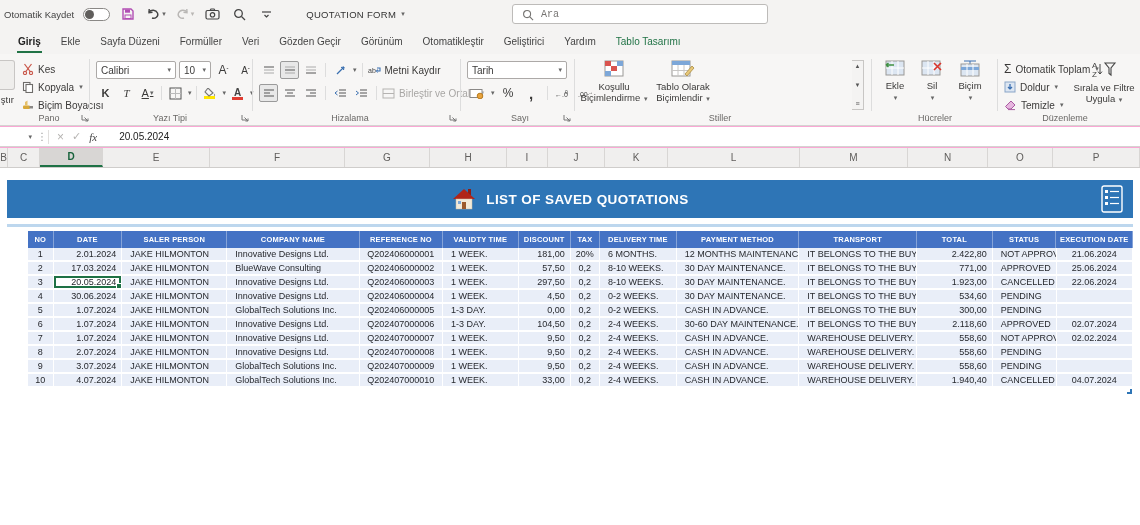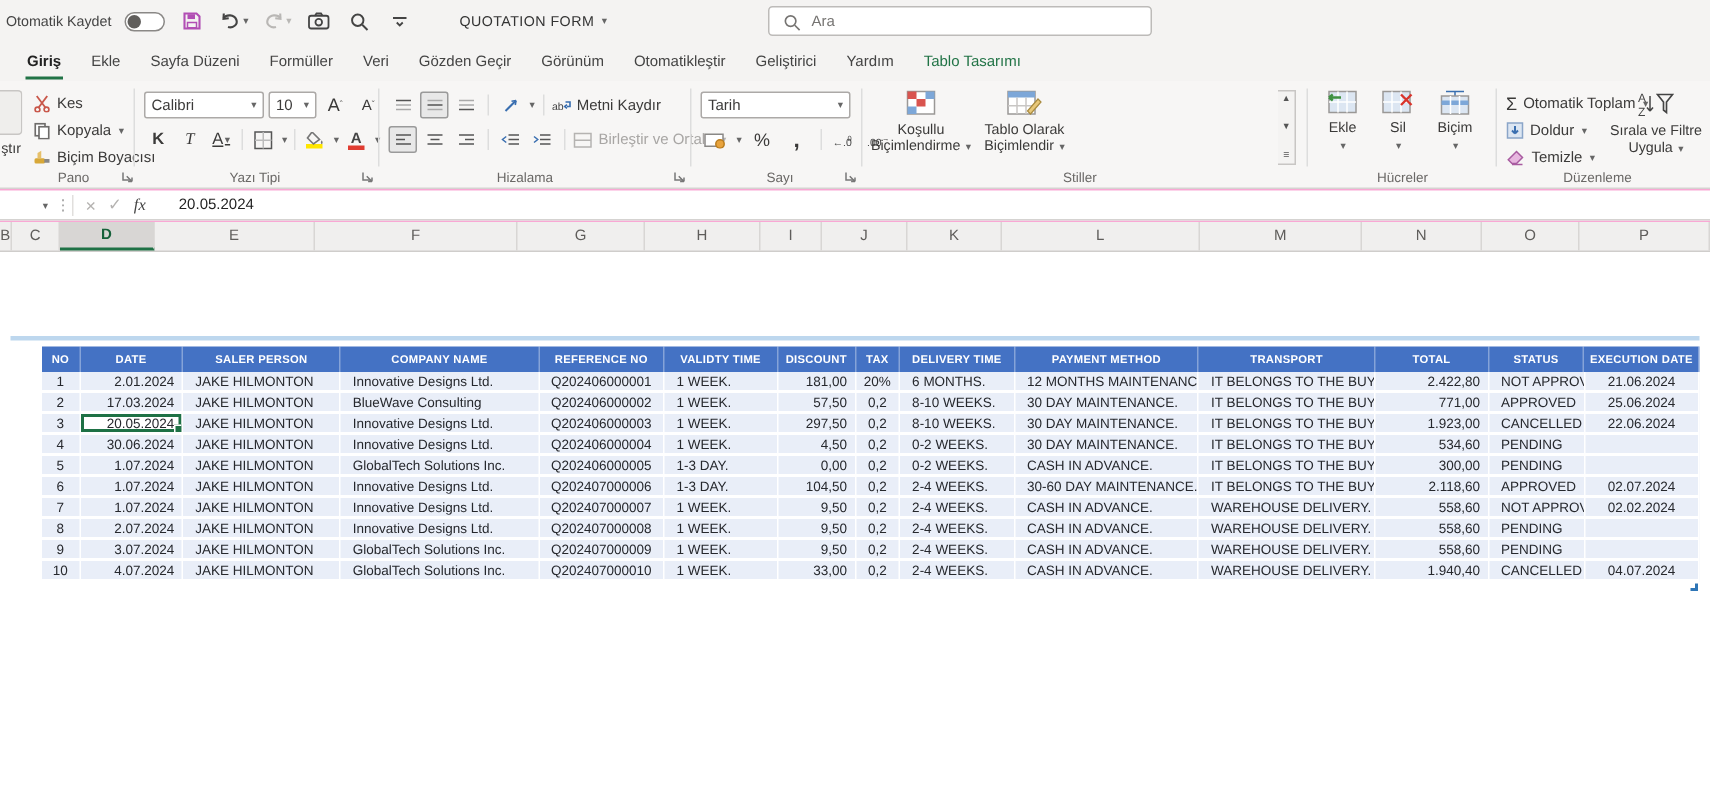--- a/index.html
+++ b/index.html
@@ -11,21 +11,21 @@
   
   .titlebar { position:absolute; top:0; left:0; width:1140px; height:28px; background:#f4f3f2; display:flex; align-items:center; }
   .qat { display:flex; align-items:center; gap:9px; padding-left:4px; }
   .autosave-label { font-size:9.5px; color:#444; }
   .toggle { width:27px; height:13px; border:1px solid #8a8886; border-radius:7px; background:#fff; position:relative; }
   .toggle .knob { position:absolute; left:1px; top:1px; width:9px; height:9px; border-radius:50%; background:#605e5c; }
   .qbtn { display:flex; align-items:center; justify-content:center; height:20px; min-width:18px; font-size:13px; color:#444; }
   .qbtn.gray { color:#b5b3b1; }
   .chev { font-size:7px; color:#666; margin-left:1px; }
   .doc-title { font-size:9.5px; color:#333; margin-left:22px; letter-spacing:.3px; display:flex; align-items:center; gap:4px; }
-  .searchbox { position:absolute; left:512px; top:4px; width:256px; height:20px; border:1px solid #bdbbb9; border-radius:3px; background:#fff; display:flex; align-items:center; gap:7px; padding-left:28px; }
+  .searchbox { position:absolute; left:512px; top:4px; width:256px; height:20px; border:1px solid #bdbbb9; border-radius:3px; background:#fff; display:flex; align-items:center; gap:7px; padding-left:28px;font-family:Liberation Mono, monospace; }
   .searchbox .ph { font-size:10px; color:#767472; }
   
   .tabs { position:absolute; top:28px; left:0; width:1140px; height:26px; background:#f4f3f2; display:flex; align-items:flex-end; padding-left:8px; }
   .tab { font-size:10px; color:#444; padding:5px 10px 7px; position:relative; white-space:nowrap; }
   .tab.active { color:#222; font-weight:bold; }
   .tab.active::after { content:""; position:absolute; left:9px; right:9px; bottom:1px; height:2.5px; background:#217346; }
   .tab.contextual { color:#217346; }
   
   .ribbon { position:absolute; top:54px; left:0; width:1140px; height:72px; background:#f7f6f5; border-bottom:1px solid #d5d3d1; font-size:10px; color:#3b3a39; }
   .rsep { position:absolute; top:5px; bottom:14px; width:1px; background:#ddd; }
@@ -517,20 +517,39 @@
       <div class="colletter" style="width: 57px;">J</div>
       <div class="colletter" style="width: 63px;">K</div>
       <div class="colletter" style="width: 132px;">L</div>
       <div class="colletter" style="width: 108px;">M</div>
       <div class="colletter" style="width: 80px;">N</div>
       <div class="colletter" style="width: 65px;">O</div>
       <div class="colletter" style="width: 87px;">P</div>
     </div>
 
   <div class="sheet">
+    <div class="titleband">
+      <svg width="26" height="26" viewBox="0 0 26 26">
+        <rect x="17" y="3" width="3" height="6" fill="#8f1d14"></rect>
+        <path d="M2 13 L13 3 L24 13 Z" fill="#b02418"></path>
+        <rect x="5" y="13" width="16" height="10" fill="#f2ead9" stroke="#c9bda4" stroke-width=".5"></rect>
+        <rect x="11" y="16" width="4" height="7" fill="#9c5a2d"></rect>
+        <rect x="7" y="15" width="3" height="3" fill="#7da7d8"></rect>
+      </svg>
+      <span class="ttl">LIST OF SAVED QUOTATIONS</span>
+      <svg class="form-btn" width="22" height="28" viewBox="0 0 22 28">
+        <rect x="1" y="1" width="20" height="26" rx="2" fill="none" stroke="#fff" stroke-width="1.4"></rect>
+        <rect x="4" y="5" width="3" height="3" fill="#fff"></rect>
+          <line x1="9" y1="6.5" x2="18" y2="6.5" stroke="#fff" stroke-width="1.2"></line>
+        <rect x="4" y="11" width="3" height="3" fill="#fff"></rect>
+          <line x1="9" y1="12.5" x2="18" y2="12.5" stroke="#fff" stroke-width="1.2"></line>
+        <rect x="4" y="17" width="3" height="3" fill="#fff"></rect>
+          <line x1="9" y1="18.5" x2="18" y2="18.5" stroke="#fff" stroke-width="1.2"></line>
+      </svg>
+    </div>
     <div class="blue-line"></div>
     <div class="qtable">
       <div class="thead">
           <div class="th" style="width: 26px;">NO</div>
           <div class="th" style="width: 70px;">DATE</div>
           <div class="th" style="width: 107px;">SALER PERSON</div>
           <div class="th" style="width: 135px;">COMPANY NAME</div>
           <div class="th" style="width: 85px;">REFERENCE NO</div>
           <div class="th" style="width: 77px;">VALIDTY TIME</div>
           <div class="th" style="width: 53px;">DISCOUNT</div>

